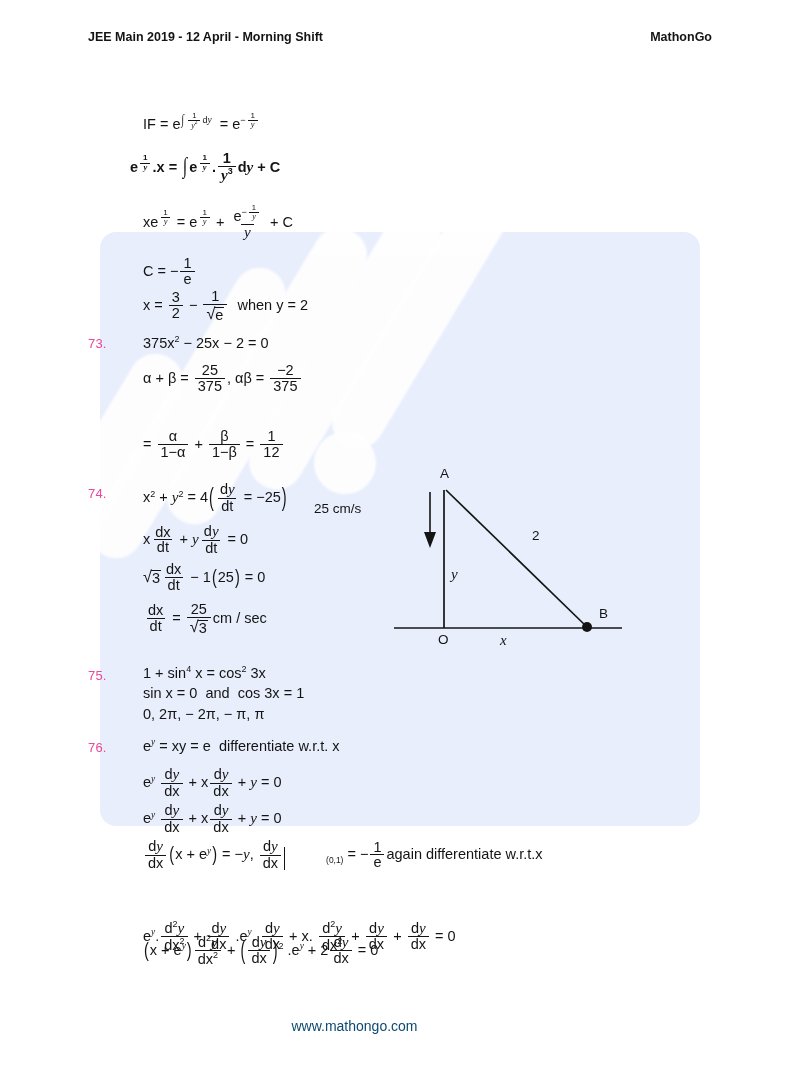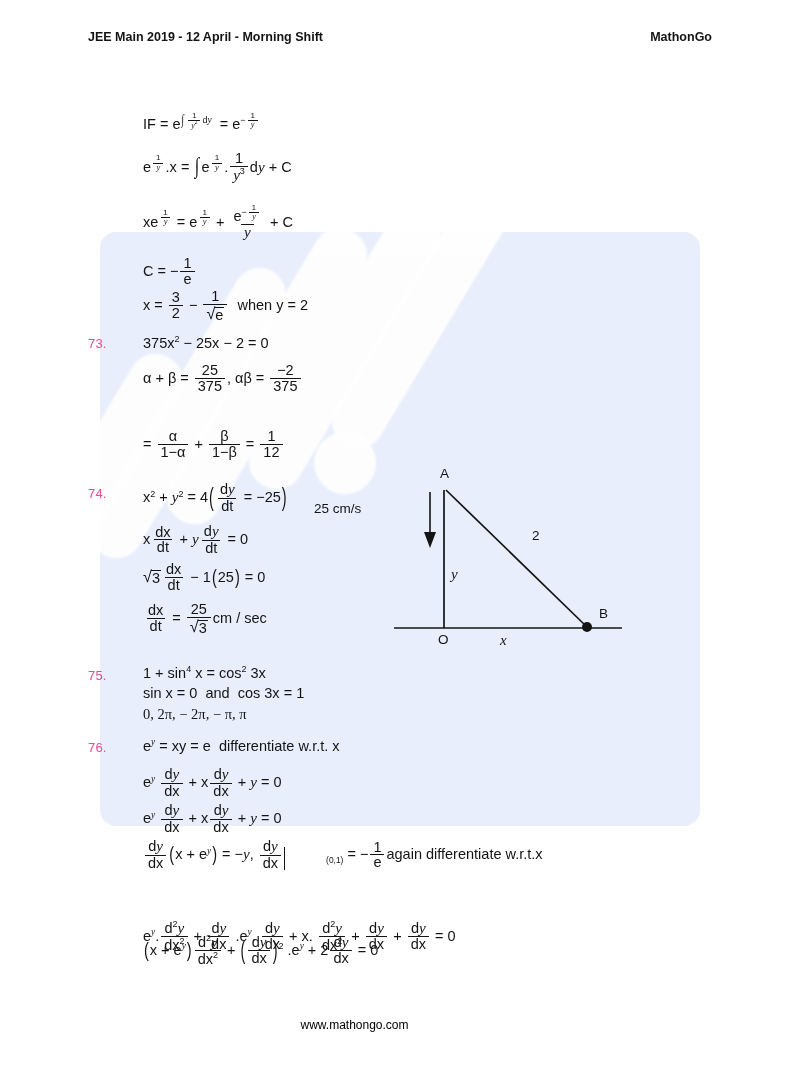--- a/index.html
+++ b/index.html
@@ -154,22 +154,22 @@
   }
   .dlabel.ital { font-family: "Liberation Serif", serif; font-style: italic; font-size: 15px; }
 
   
   .footer {
     position: absolute;
     left: 0;
     top: 1018px;
     width: 709px;
     text-align: center;
-    font-size: 12px;
-    color: #000000;
+    font-size: 14px;
+    color: #0c4a6e;
   }
 </style>
 </head>
 <body>
 
 <div class="header">
   <span>JEE Main 2019 - 12 April - Morning Shift</span>
   <span>MathonGo</span>
 </div>
 
@@ -188,21 +188,21 @@
     IF&nbsp;=&nbsp;e<sup class="x"><span class="intsym">∫</span><span class="frac" style="font-size:.85em">
           <span class="n">1</span>
           <span class="d"><span class="it">y</span><sup class="x">2</sup></span>
         </span>d<span class="it">y</span></sup>
     &nbsp;=&nbsp;e<sup class="x">−<span class="frac" style="font-size:.9em">
           <span class="n">1</span>
           <span class="d"><span class="it">y</span></span>
         </span></sup>
   </div>
 
-  <div class="line" style="left:143px; top:152px;">
+  <div class="line" style="left:130px; top:152px;font-weight:bold;">
     e<sup class="x"><span class="frac" style="font-size:.9em">
           <span class="n">1</span>
           <span class="d"><span class="it">y</span></span>
         </span></sup>.x&nbsp;=&nbsp;<span class="intsym">∫</span>e<sup class="x"><span class="frac" style="font-size:.9em">
           <span class="n">1</span>
           <span class="d"><span class="it">y</span></span>
         </span></sup>.<span class="frac">
         <span class="n">1</span>
         <span class="d"><span class="it">y</span><sup class="x">3</sup></span>
       </span>d<span class="it">y</span>&nbsp;+&nbsp;C
@@ -334,21 +334,21 @@
   <div class="qnum" style="left:88px; top:668px;">75.</div>
 
   <div class="line" style="left:143px; top:665px;">
     1&nbsp;+&nbsp;sin<sup class="x">4</sup>&nbsp;x&nbsp;=&nbsp;cos<sup class="x">2</sup>&nbsp;3x
   </div>
 
   <div class="line" style="left:143px; top:686px;">
     sin&nbsp;x&nbsp;=&nbsp;0&nbsp;&nbsp;and&nbsp;&nbsp;cos&nbsp;3x&nbsp;=&nbsp;1
   </div>
 
-  <div class="line" style="left:143px; top:707px;font-family:Liberation Serif, serif;">0, 2π, − 2π, − π, π</div>
+  <div class="line" style="left:143px; top:707px;">0, 2π, − 2π, − π, π</div>
 
   <div class="qnum" style="left:88px; top:740px;">76.</div>
 
   <div class="line" style="left:143px; top:738px;">
     e<sup class="x"><span class="it">y</span></sup>&nbsp;=&nbsp;xy&nbsp;=&nbsp;e&nbsp;&nbsp;differentiate&nbsp;w.r.t.&nbsp;x
   </div>
 
   <div class="line" style="left:143px; top:768px;">
     e<sup class="x"><span class="it">y</span></sup>&nbsp;<span class="frac">
         <span class="n">d<span class="it">y</span></span>

